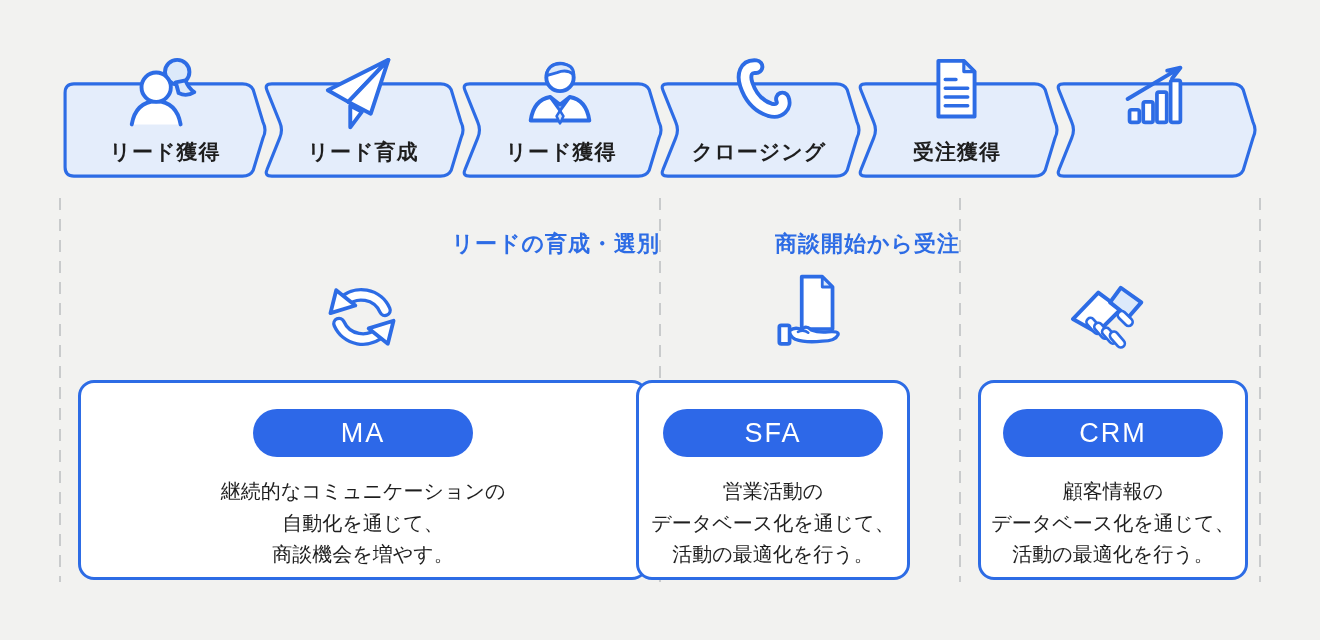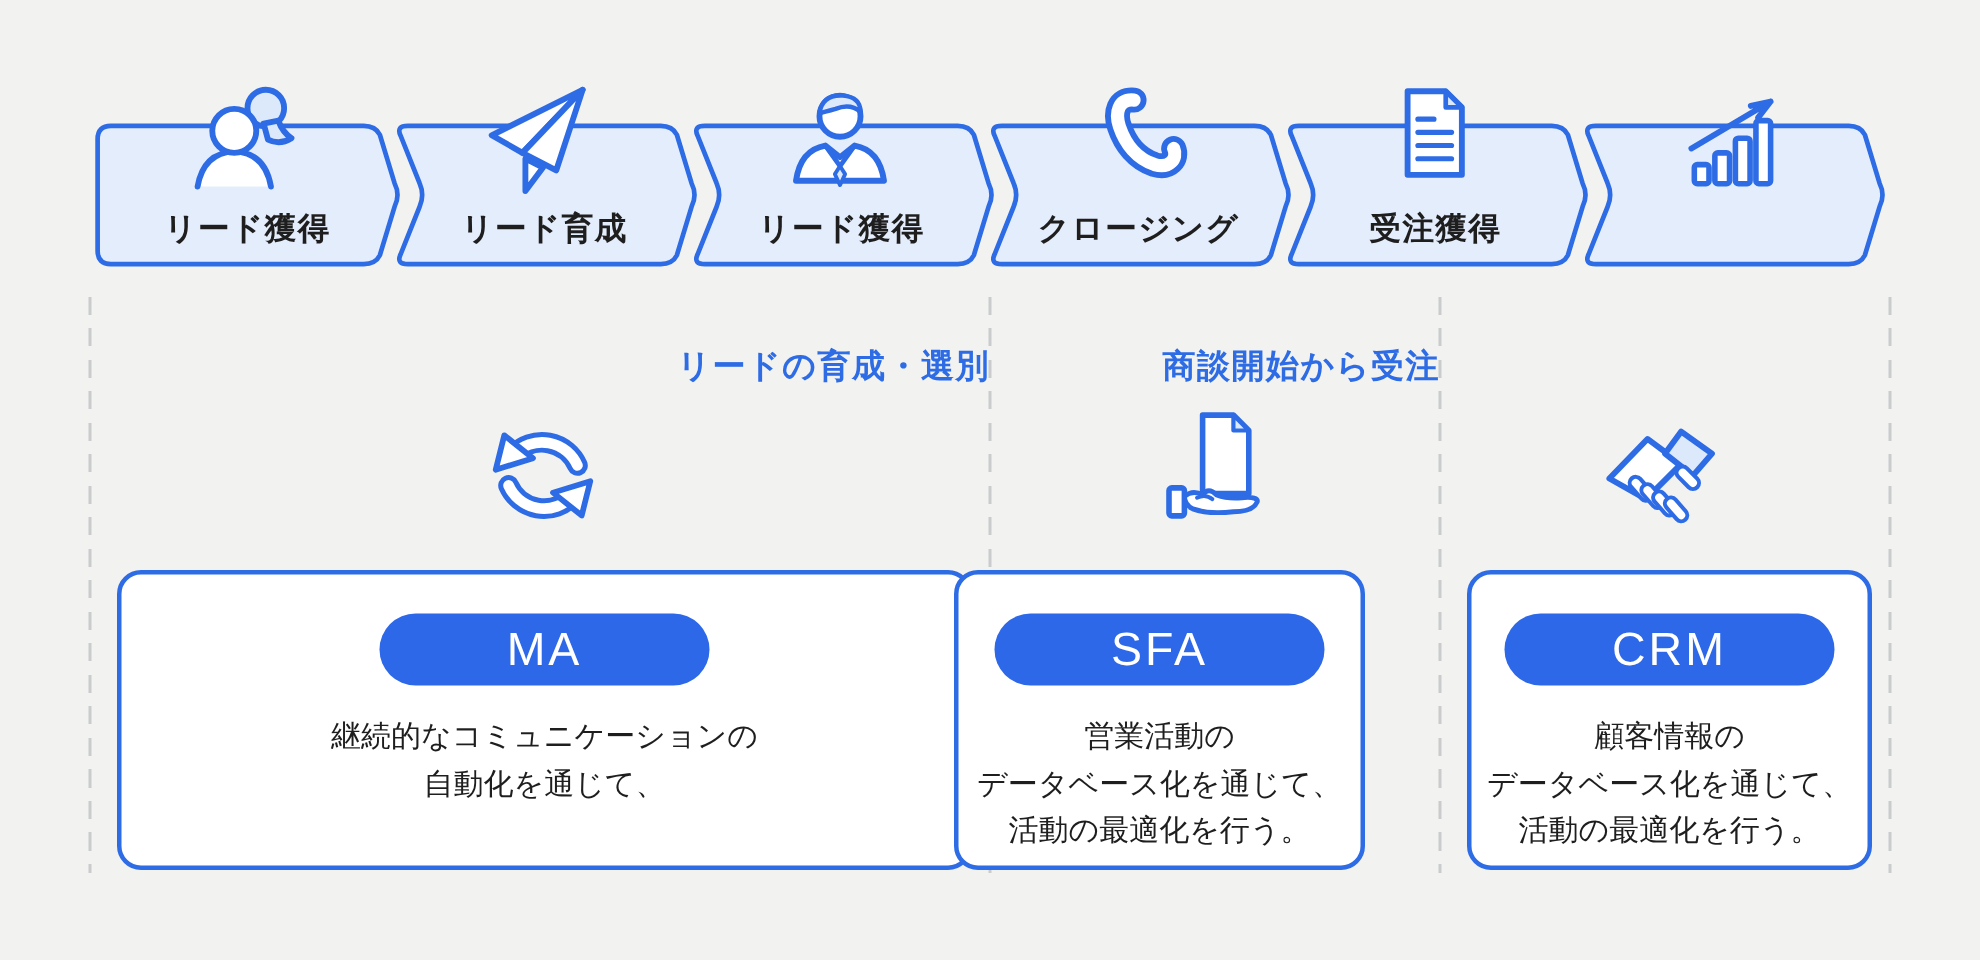--- a/index.html
+++ b/index.html
@@ -29,21 +29,21 @@
 
   
   .section-heading{position:absolute;top:229px;text-align:right;font-size:22px;font-weight:700;
     color:var(--accent-blue);letter-spacing:1px;white-space:nowrap}
   .mid-icon{position:absolute;color:var(--accent-blue)}
 
   
   .tool-card{position:absolute;top:380px;height:200px;background:var(--card-bg);
     border:3px solid var(--accent-blue);border-radius:16px}
   .pill{position:absolute;top:26px;left:50%;transform:translateX(-50%);width:220px;height:48px;
-    border-radius:24px;background:var(--pill-blue);color:#fff;font-size:31px;letter-spacing:2px;
+    border-radius:24px;background:var(--pill-blue);color:#fff;font-size:27px;letter-spacing:2px;
     display:flex;align-items:center;justify-content:center;font-weight:500}
   .desc{position:absolute;top:93px;left:0;right:0;text-align:center;font-size:20px;font-weight:400;
     line-height:31.5px;color:var(--text-dark)}
   .desc span{display:block;white-space:nowrap}
 </style>
 </head>
 <body>
 
 <div class="canvas">
 
@@ -161,20 +161,21 @@
     <path d="M 40 57 L 47 65" stroke="#fff" stroke-width="5.5" stroke-linecap="round"></path>
     <path d="M 48 61 L 55 69" stroke="currentColor" stroke-width="11" stroke-linecap="round"></path>
     <path d="M 48 61 L 55 69" stroke="#fff" stroke-width="5.5" stroke-linecap="round"></path>
   </svg>
 
   <div class="tool-card" style="left:78px;width:570px">
     <div class="pill">MA</div>
     <div class="desc">
       <span>継続的なコミュニケーションの</span>
       <span>自動化を通じて、</span>
+      <span>商談機会を増やす。</span>
     </div>
   </div>
 
   <div class="tool-card" style="left:636px;width:274px">
     <div class="pill">SFA</div>
     <div class="desc">
       <span>営業活動の</span>
       <span>データベース化を通じて、</span>
       <span>活動の最適化を行う。</span>
     </div>

